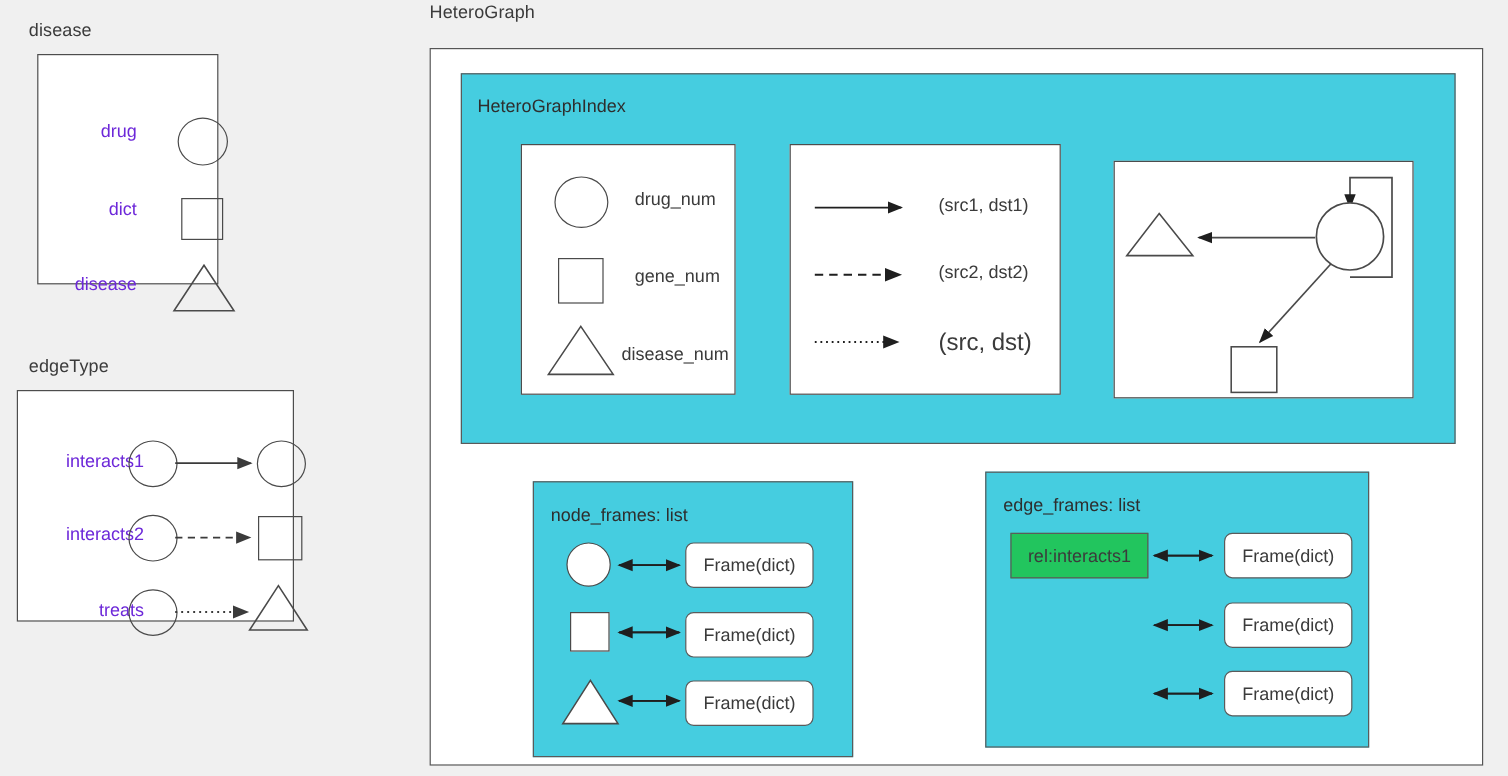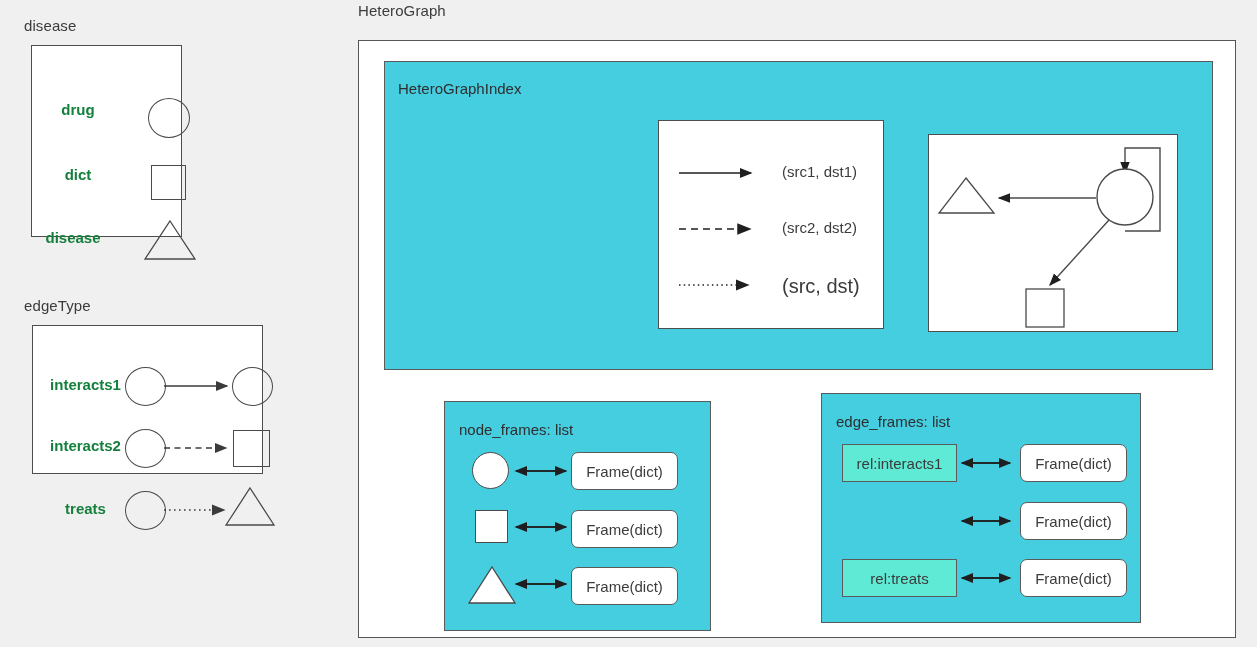--- a/index.html
+++ b/index.html
@@ -39,24 +39,23 @@
   
   .panel-cyan {
     background: #45cde0;
     border: 1.6px solid #5a5a5a;
     box-sizing: border-box;
   }
 
   
   .legend-label {
     font-size: 15px;
-    color: #15803d;
-    white-space: nowrap;
-    text-align: center;
-    font-weight: bold;
+    color: #6d28d9;
+    white-space: nowrap;
+    text-align: right;
   }
 
   
   .glyph-circle {
     border-radius: 50%;
     border: 1.3px solid #4a4a4a;
     box-sizing: border-box;
     background: transparent;
   }
   .glyph-circle.filled { background: #ffffff; }
@@ -74,21 +73,21 @@
     border-radius: 7px;
     box-sizing: border-box;
     display: flex;
     align-items: center;
     justify-content: center;
     font-size: 15px;
     color: #3b3b3b;
     white-space: nowrap;
   }
   .rel-box {
-    background: #5eead4;
+    background: #22c55e;
     border: 1.4px solid #5b5b5b;
     box-sizing: border-box;
     display: flex;
     align-items: center;
     justify-content: center;
     font-size: 15px;
     color: #3b3b3b;
     white-space: nowrap;
   }
   .panel-title {
@@ -114,21 +113,21 @@
   <div class="abs legend-label" style="left:0px; top:183px; width:82px;">disease</div>
   <div class="abs" style="left:110px; top:172px;">
     <svg width="56" height="44" viewBox="0 0 56 44">
       <polygon points="28,3 53,41 3,41" fill="none" stroke="#4a4a4a" stroke-width="1.3"></polygon>
     </svg>
   </div>
 </div>
 
 <div class="abs caption" style="left:24px; top:297px;text-align:right;">edgeType</div>
 
-<div class="abs panel-white" style="left:32px; top:325px; width:231px; height:149px;padding-left:22px;">
+<div class="abs panel-white" style="left:14px; top:325px; width:231px; height:193px;padding-left:22px;">
 
   <div class="abs legend-label" style="left:0px; top:50px; width:105px;">interacts1</div>
   <div class="abs glyph-circle" style="left:92px; top:41px; width:41px; height:39px;"></div>
   <div class="abs" style="left:131px; top:52px;">
     <svg width="70" height="16" viewBox="0 0 70 16">
       <defs>
         <marker id="ah-et1" markerWidth="9" markerHeight="9" refX="7.5" refY="4" orient="auto">
           <path d="M0,0.6 L8.5,4 L0,7.4 z" fill="#3b3b3b"></path>
         </marker>
       </defs>
@@ -171,20 +170,35 @@
 </div>
 
 <div class="abs caption" style="left:358px; top:2px;">HeteroGraph</div>
 
 <div class="abs panel-outer" style="left:358px; top:40px; width:878px; height:598px;">
 
   <div class="abs panel-cyan" style="left:25px; top:20px; width:829px; height:309px;">
 
     <div class="abs panel-title" style="left:13px; top:18px;">HeteroGraphIndex</div>
 
+    <div class="abs panel-white" style="left:49px; top:58px; width:179px; height:209px;">
+
+      <div class="abs glyph-circle" style="left:27px; top:26px; width:45px; height:43px;"></div>
+      <div class="abs" style="left:94px; top:37px; font-size:15px;">drug_num</div>
+
+      <div class="abs glyph-square" style="left:30px; top:94px; width:38px; height:38px;"></div>
+      <div class="abs" style="left:94px; top:101px; font-size:15px;">gene_num</div>
+
+      <div class="abs" style="left:18px; top:147px;">
+        <svg width="62" height="48" viewBox="0 0 62 48">
+          <polygon points="31,4 58,44 4,44" fill="none" stroke="#4a4a4a" stroke-width="1.3"></polygon>
+        </svg>
+      </div>
+      <div class="abs" style="left:83px; top:166px; font-size:15px;">disease_num</div>
+    </div>
 
     <div class="abs panel-white" style="left:273px; top:58px; width:226px; height:209px;">
 
       <div class="abs" style="left:20px; top:44px;">
         <svg width="85" height="16" viewBox="0 0 85 16">
           <defs>
             <marker id="ah-t1" markerWidth="9" markerHeight="9" refX="7.5" refY="4" orient="auto">
               <path d="M0,0.6 L8.5,4 L0,7.4 z" fill="#1f1f1f"></path>
             </marker>
           </defs>
@@ -331,21 +345,20 @@
           <marker id="efR2" markerWidth="9" markerHeight="9" refX="7.5" refY="4" orient="auto">
             <path d="M0,0.6 L8.5,4 L0,7.4 z" fill="#1f1f1f"></path>
           </marker>
         </defs>
         <line x1="56" y1="9" x2="8" y2="9" stroke="#1f1f1f" stroke-width="1.5" marker-end="url(#efL2)"></line>
         <line x1="8" y1="9" x2="56" y2="9" stroke="#1f1f1f" stroke-width="1.5" marker-end="url(#efR2)"></line>
       </svg>
     </div>
     <div class="abs frame-box" style="left:198px; top:108px; width:107px; height:38px;">Frame(dict)</div>
 
-    <div class="abs rel-box" style="left:20px; top:165px; width:115px; height:38px;">rel:treats</div>
     <div class="abs" style="left:132px; top:175px;">
       <svg width="68" height="18" viewBox="0 0 68 18">
         <defs>
           <marker id="efL3" markerWidth="9" markerHeight="9" refX="7.5" refY="4" orient="auto">
             <path d="M0,0.6 L8.5,4 L0,7.4 z" fill="#1f1f1f"></path>
           </marker>
           <marker id="efR3" markerWidth="9" markerHeight="9" refX="7.5" refY="4" orient="auto">
             <path d="M0,0.6 L8.5,4 L0,7.4 z" fill="#1f1f1f"></path>
           </marker>
         </defs>

